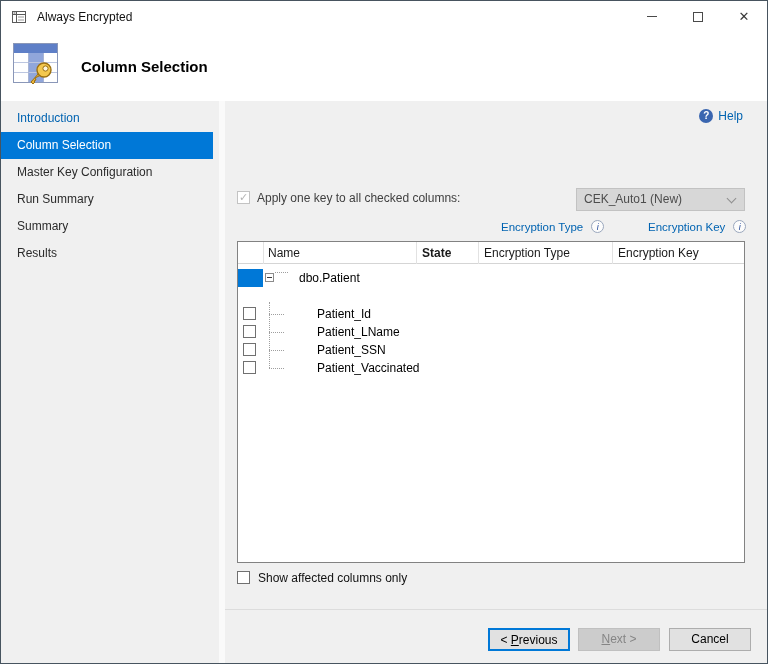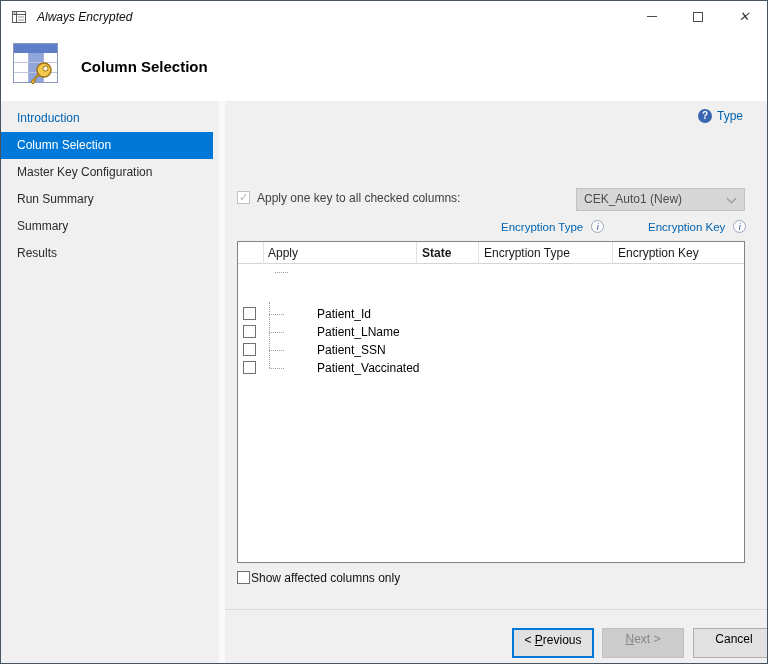--- a/index.html
+++ b/index.html
@@ -2,21 +2,21 @@
 <html><head>
 <meta charset="utf-8">
 <style>
   * { margin:0; padding:0; box-sizing:border-box; }
   html,body { width:768px; height:664px; }
   body { font-family:"Liberation Sans", sans-serif; font-size:12px; color:#1a1a1a; background:#888; }
 
   .window { position:relative; width:768px; height:664px; background:#fff; border:1px solid #47545F; overflow:hidden; }
 
   
-  .titlebar { position:absolute; top:0; left:0; right:0; height:31px; background:#fff;font-style:italic; }
+  .titlebar { position:absolute; top:0; left:0; right:0; height:31px; background:#fff; }
   .app-icon { position:absolute; left:10px; top:8px; width:16px; height:16px; }
   .title-text { position:absolute; left:36px; top:9px; font-size:12px; color:#111; }
   .win-controls { position:absolute; right:0; top:0; height:31px; display:flex; }
   .win-btn { width:46px; height:31px; display:flex; align-items:center; justify-content:center; }
   .glyph-min { width:10px; height:1px; background:#4a4a4a; }
   .glyph-max { width:10px; height:10px; border:1px solid #4a4a4a; background:#fff; }
   .glyph-close { font-size:13px; color:#3a3a3a; line-height:1; }
 
   
   .hdr { position:absolute; top:31px; left:0; right:0; height:69px; background:#fff; }
@@ -66,24 +66,24 @@
   .lbl-parent { left:61px; } .lbl-child { left:79px; }
   .rail { position:absolute; left:31px; top:38px; width:1px; height:66px; border-left:1px dotted #9E9E9E; }
   .branch { position:absolute; height:1px; border-top:1px dotted #9E9E9E; }
   .b0 { left:37px; top:8px;  width:13px; }
   .b1 { left:31px; top:50px; width:15px; }
   .b2 { left:31px; top:68px; width:15px; }
   .b3 { left:31px; top:86px; width:15px; }
   .b4 { left:31px; top:104px; width:15px; }
 
   .affected-cb { position:absolute; left:12px; top:470px; }
-  .affected-label { position:absolute; left:26px; top:470px; color:#111; }
+  .affected-label { position:absolute; left:33px; top:470px; color:#111; }
 
   .footer-sep { position:absolute; left:0; right:0; top:508px; height:1px; background:#DCDCDC; }
-  .btn { position:absolute; top:527px; height:30px; background:#E1E1E1; border:1px solid #ADADAD; text-align:center; line-height:20px; font-size:12px; color:#000;margin-left:24px; }
+  .btn { position:absolute; top:527px; height:23px; background:#E1E1E1; border:1px solid #ADADAD; text-align:center; line-height:20px; font-size:12px; color:#000; }
   .btn-prev { left:263px; width:82px; border:2px solid #0078D7; }
   .btn-next { left:353px; width:82px; background:#CCCCCC; border-color:#C0C0C0; color:#858585; }
   .btn-cancel { left:444px; width:82px; }
   .u { text-decoration:underline; }
 </style>
 </head>
 <body>
 
 <div class="window">
 
@@ -136,21 +136,21 @@
         <div class="nav-item">Run Summary</div>
         <div class="nav-item">Summary</div>
         <div class="nav-item">Results</div>
       </div>
     </div>
 
     <div class="panel">
 
       <div class="help">
         <span class="help-icon">?</span>
-        <span>Type</span>
+        <span>Help</span>
       </div>
 
 
       <div class="cb disabled apply-cb">✓</div>
       <div class="apply-label">Apply one key to all checked columns:</div>
 
       <div class="dropdown">
         <span>CEK_Auto1 (New)</span>
         <span class="chev"></span>
       </div>
@@ -159,37 +159,44 @@
         <span>Encryption Type</span>
         <span class="info-icon">i</span>
       </div>
       <div class="link-group lg-key">
         <span>Encryption Key</span>
         <span class="info-icon">i</span>
       </div>
 
       <div class="grid">
         <div class="thead">
-          <span class="th th-name">Apply</span>
+          <span class="th th-name">Name</span>
           <span class="th th-state">State</span>
           <span class="th th-etype">Encryption Type</span>
           <span class="th th-ekey">Encryption Key</span>
           <span class="vsep" style="left:25px"></span>
           <span class="vsep" style="left:178px"></span>
           <span class="vsep" style="left:240px"></span>
           <span class="vsep" style="left:374px"></span>
         </div>
         <div class="tbody">
           <div class="rail"></div>
           <div class="branch b0"></div>
           <div class="branch b1"></div>
           <div class="branch b2"></div>
           <div class="branch b3"></div>
           <div class="branch b4"></div>
 
+          <div class="row" style="top:5px">
+            <div class="sel-cell"></div>
+            <div class="expander">
+                <div class="minus"></div>
+              </div>
+            <span class="lbl lbl-parent">dbo.Patient</span>
+          </div>
           <div class="row" style="top:41px">
             <div class="cb row-cb"></div>
             <span class="lbl lbl-child">Patient_Id</span>
           </div>
           <div class="row" style="top:59px">
             <div class="cb row-cb"></div>
             <span class="lbl lbl-child">Patient_LName</span>
           </div>
           <div class="row" style="top:77px">
             <div class="cb row-cb"></div>

